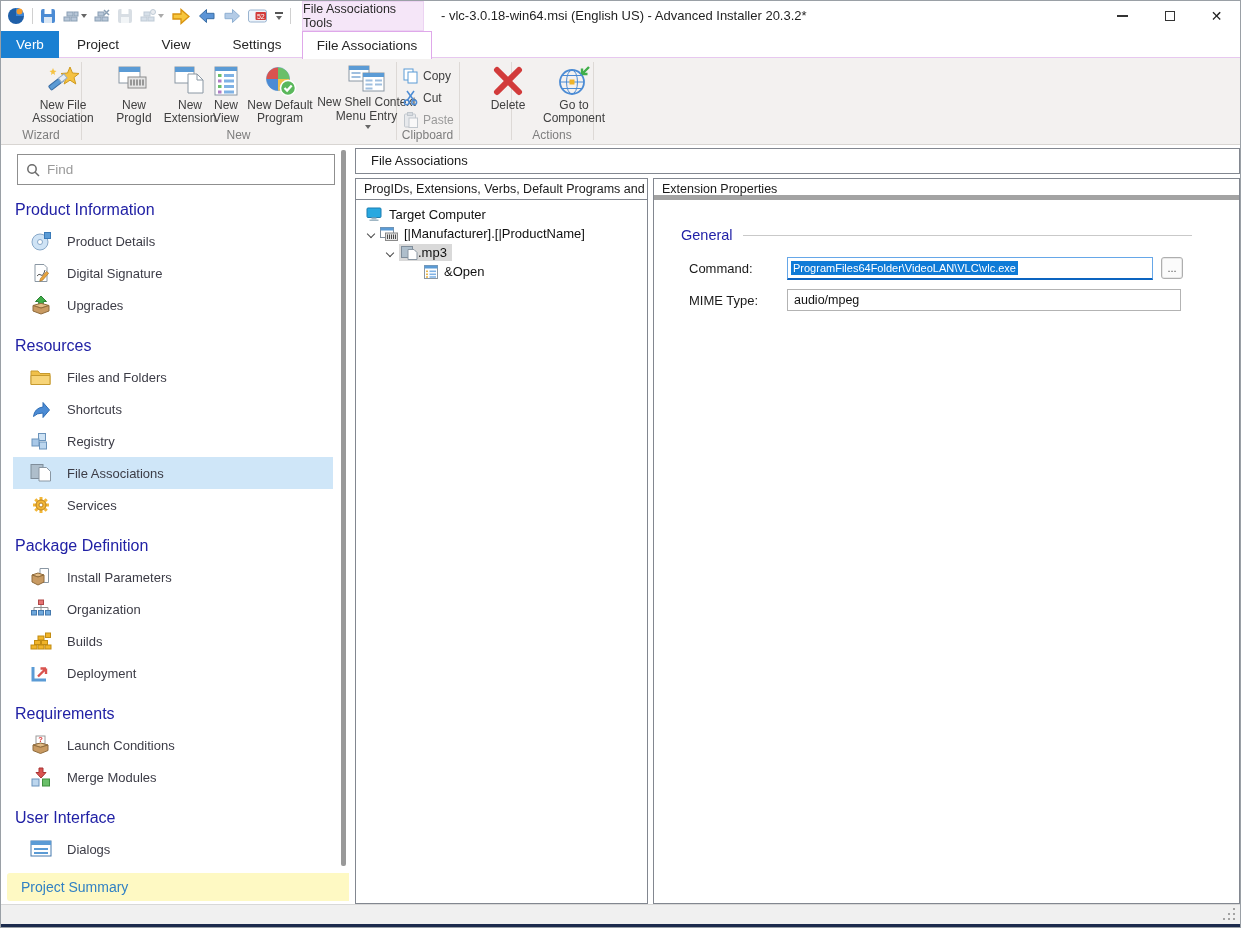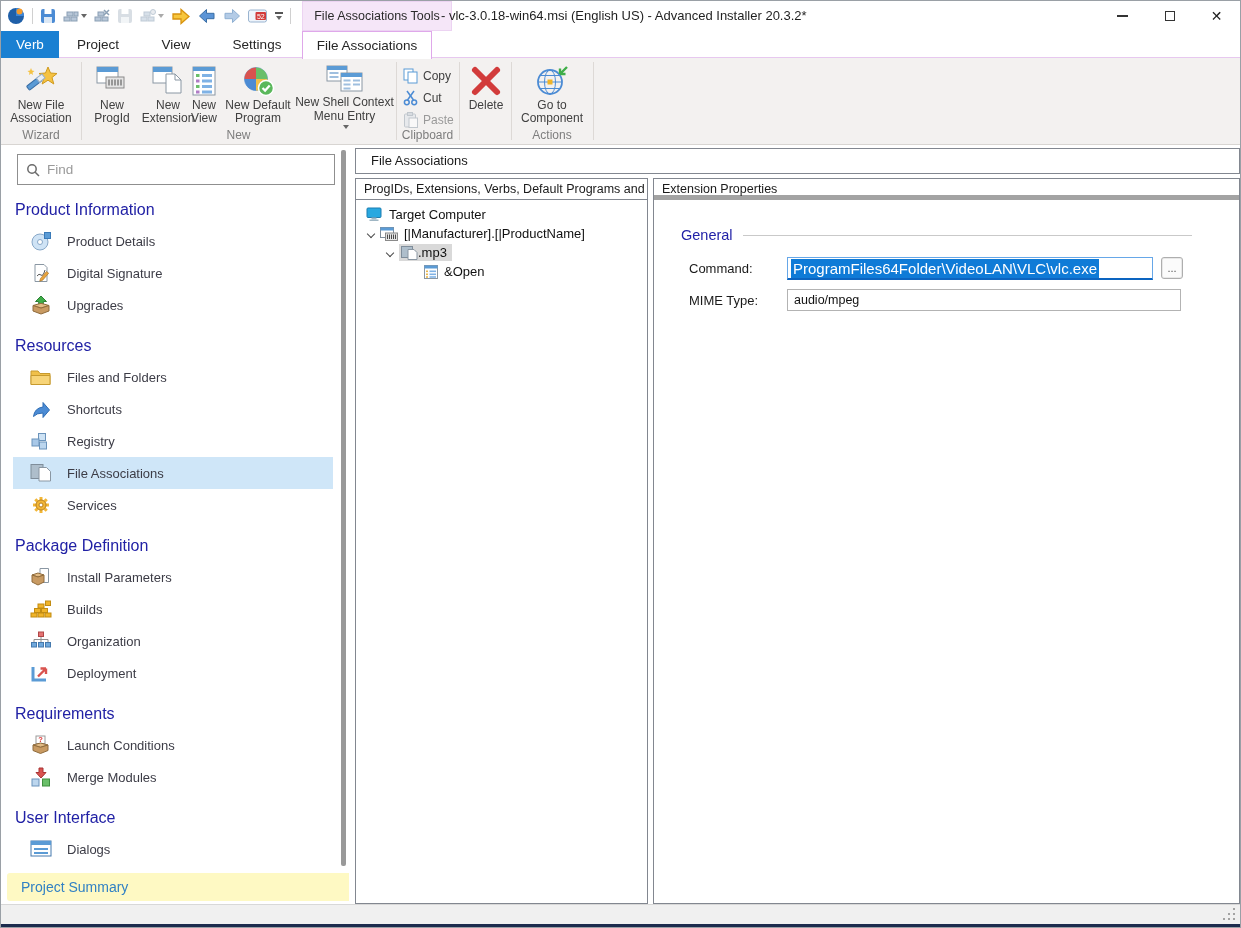--- a/index.html
+++ b/index.html
@@ -6,21 +6,21 @@
   html,body { background:#e8e8e8; }
   body { font-family:"Liberation Sans", sans-serif; }
   .app { position:relative; width:1241px; height:928px; background:#ffffff; overflow:hidden; border:1px solid #9aa0a6; }
 
   
   .titlebar { position:absolute; left:0; top:0; width:100%; height:30px; background:#ffffff; }
   .qat { position:absolute; left:6px; top:0; height:30px; display:flex; align-items:center; gap:7px; }
   .qat .vsep { width:1px; height:16px; background:#d0d0d0; }
   .qat-btn { display:flex; align-items:center; justify-content:center; height:24px; cursor:default; }
   .mini-caret { width:0; height:0; border-left:3.5px solid transparent; border-right:3.5px solid transparent; border-top:4px solid #666; display:inline-block; margin-left:2px; }
-  .ctx-group { position:absolute; left:301px; top:0; width:150px; height:30px; background:#f5e6f8; border:1px solid #ecd3f2; display:flex; align-items:center; justify-content:center; font-size:12.5px; color:#2b2b2b; }
+  .ctx-group { position:absolute; left:301px; top:0; width:122px; height:30px; background:#f5e6f8; border:1px solid #ecd3f2; display:flex; align-items:center; justify-content:center; font-size:12.5px; color:#2b2b2b; }
   .win-title { position:absolute; left:440px; top:0; height:30px; line-height:30px; font-size:13px; color:#1f1f1f; white-space:nowrap; }
   .wctl { position:absolute; top:0; width:47px; height:30px; display:flex; align-items:center; justify-content:center; color:#222; cursor:default; }
   .wctl.min { right:94px; } .wctl.max { right:47px; } .wctl.close { right:0; font-size:14px; }
   .min-bar { width:11px; height:1.4px; background:#333; }
   .max-box { width:10px; height:10px; border:1.4px solid #333; }
 
   
   .tabrow { position:absolute; left:0; top:30px; width:100%; height:27px; background:#ffffff; border-bottom:1px solid #e7c8ef; }
   .tab { position:absolute; top:0; height:27px; line-height:27px; text-align:center; font-size:13.5px; color:#262626; cursor:default; }
   .tab-file { left:0; width:58px; background:#1a80d2; color:#ffffff; }
@@ -29,21 +29,21 @@
   .tab-settings { left:214px; width:84px; }
   .tab-ctx { left:301px; width:130px; height:28px; background:#ffffff; border:1px solid #dfa8ea; border-bottom:none; z-index:2; }
   .ribbon-collapse { position:absolute; right:32px; top:36px; width:16px; height:16px; display:flex; align-items:center; justify-content:center; }
   .chev-up { width:7px; height:7px; border-right:1.6px solid #777; border-bottom:1.6px solid #777; transform:rotate(225deg); margin-top:4px; }
   .help-btn { position:absolute; right:6px; top:35px; width:18px; height:18px; border-radius:50%; background:#1a6fc4; color:#fff; font-size:12px; font-weight:bold; display:flex; align-items:center; justify-content:center; }
 
   
   .ribbon { position:absolute; left:0; top:57px; width:100%; height:87px; background:#f3f1f0; border-bottom:1px solid #d8d5d2; }
   .rsep { position:absolute; top:4px; bottom:4px; width:1px; background:#ddd9d6; }
   .rgl { position:absolute; bottom:2px; font-size:12px; color:#7d7d7d; text-align:center; }
-  .rbtn { position:absolute; top:5px; height:66px; display:flex; flex-direction:column; align-items:center; font-size:12px; color:#404040; text-align:center; line-height:1.12; cursor:default; }
+  .rbtn { position:absolute; top:5px; height:66px; display:flex; flex-direction:column; align-items:center; font-size:12px; color:#404040; text-align:center; line-height:1.12; cursor:default;margin-left:22px; }
   .rbtn .ric { height:36px; display:flex; align-items:center; justify-content:center; }
   .smallbtn { position:absolute; left:402px; width:54px; height:20px; display:flex; align-items:center; gap:5px; font-size:12px; color:#404040; cursor:default;text-align:center; }
   .smallbtn.disabled { color:#9a9a9a; }
 
   
   .content { position:absolute; left:2px; top:144px; width:100%; height:759px; background:#ffffff; }
 
   
   .sidebar { position:absolute; left:0; top:0; width:346px; height:759px; background:#fff; overflow:hidden; }
   .findbox { margin:9px 14px 0 14px; height:31px; border:1px solid #8f8f8f; display:flex; align-items:center; padding:0 8px; gap:7px; background:#fff; }
@@ -63,21 +63,21 @@
   .trow { display:flex; align-items:center; height:19px; font-size:13px; color:#111; gap:6px; white-space:nowrap; }
   .tchev { width:6px; height:6px; border-right:1.4px solid #4a4a4a; border-bottom:1.4px solid #4a4a4a; transform:rotate(45deg); display:inline-block; flex:none; }
   .tsel { display:flex; align-items:center; gap:0; background:#d9d9d9; padding:1px 5px 1px 2px; }
 
   .prop-panel { position:absolute; left:650px; top:33px; width:587px; height:726px; border:1px solid #828790; background:#fff; }
   .prop-head { height:21px; border-bottom:5px solid #a3a3a3; font-size:12.5px; color:#1a1a1a; line-height:20px; padding-left:8px; }
   .section-head { position:absolute; left:27px; top:48px; right:47px; display:flex; align-items:center; gap:10px; }
   .section-head .st { font-size:14.5px; color:#2222a8; flex:none; }
   .section-head .line { flex:1; height:1px; background:#c9c9c9; }
   .fld-label { position:absolute; left:35px; font-size:13px; color:#1a1a1a; }
-  .cmd-input { position:absolute; left:133px; top:78px; width:366px; height:23px; border:1px solid #66a7e8; border-bottom:2px solid #0c64c0; background:#fff; display:flex; align-items:center; padding:0 3px; font-size:15px; overflow:hidden; white-space:nowrap; }
+  .cmd-input { position:absolute; left:133px; top:78px; width:366px; height:23px; border:1px solid #66a7e8; border-bottom:2px solid #0c64c0; background:#fff; display:flex; align-items:center; padding:0 3px; font-size:11px; overflow:hidden; white-space:nowrap; }
   .cmd-input .sel { background:#0f7bd7; color:#fff; padding:1px 2px; }
   .browse-btn { position:absolute; left:507px; top:78px; width:22px; height:22px; border:1px solid #aeaeae; border-radius:3px; background:#fbfbfb; font-size:11px; color:#555; display:flex; align-items:center; justify-content:center; box-shadow:0 0 0 1px #e8e8e8 inset; }
   .mime-input { position:absolute; left:133px; top:110px; width:394px; height:22px; border:1px solid #b3b3b3; background:#fff; display:flex; align-items:center; padding:0 6px; font-size:12.5px; color:#111; }
 
   
   .statusbar { position:absolute; left:0; top:903px; width:100%; height:20px; background:#f0f0f0; border-top:1px solid #d8d8d8; }
   .grip { position:absolute; right:5px; bottom:4px; width:11px; height:11px; }
   .grip i { position:absolute; width:2px; height:2px; background:#a3a3a3; }
   .g1{right:0;bottom:0} .g2{right:0;bottom:5px} .g3{right:5px;bottom:0} .g4{right:0;bottom:10px} .g5{right:10px;bottom:0} .g6{right:5px;bottom:5px}
   .bottom-edge { position:absolute; left:0; top:923px; width:100%; height:5px; background:#1c2b4d; }
@@ -476,44 +476,44 @@
               <path d="M10 1.5 h8.5 v14 h-8.5z" fill="#fff" stroke="#8a97a3"></path>
               <path d="M2 8 l6 -2 6 2 -6 2z" fill="#e2bb85" stroke="#8f6b3c"></path>
               <path d="M2 8 v7 l6 3 6 -3 v-7 l-6 2z" fill="#c89a62" stroke="#8f6b3c"></path>
             </svg>
         </span>
         <span>Install Parameters</span>
       </div>
       <div class="nav-item">
         <span class="nic">
           <svg width="22" height="20">
+              <path d="M11 5.5 v3 M4 8.5 h14 M4 8.5 v3 M11 8.5 v3 M18 8.5 v3" stroke="#909090" fill="none"></path>
+              <rect x="8.5" y="1" width="5" height="4.5" fill="#e57373" stroke="#b04848"></rect>
+              <rect x="1.5" y="11.5" width="5" height="4.5" fill="#6fa8dc" stroke="#4579ad"></rect>
+              <rect x="8.5" y="11.5" width="5" height="4.5" fill="#6fa8dc" stroke="#4579ad"></rect>
+              <rect x="15.5" y="11.5" width="5" height="4.5" fill="#6fa8dc" stroke="#4579ad"></rect>
+            </svg>
+        </span>
+        <span>Organization</span>
+      </div>
+      <div class="nav-item">
+        <span class="nic">
+          <svg width="22" height="20">
               <g fill="#f0b429" stroke="#c28c12">
                 <rect x="1" y="14" width="6" height="4"></rect>
                 <rect x="8" y="14" width="6" height="4"></rect>
                 <rect x="15" y="14" width="6" height="4"></rect>
                 <rect x="4.5" y="9.5" width="6" height="4"></rect>
                 <rect x="11.5" y="9.5" width="6" height="4"></rect>
                 <rect x="8" y="5" width="6" height="4"></rect>
                 <rect x="15.5" y="2" width="5" height="4.5"></rect>
               </g>
             </svg>
         </span>
         <span>Builds</span>
-      </div>
-      <div class="nav-item">
-        <span class="nic">
-          <svg width="22" height="20">
-              <path d="M11 5.5 v3 M4 8.5 h14 M4 8.5 v3 M11 8.5 v3 M18 8.5 v3" stroke="#909090" fill="none"></path>
-              <rect x="8.5" y="1" width="5" height="4.5" fill="#e57373" stroke="#b04848"></rect>
-              <rect x="1.5" y="11.5" width="5" height="4.5" fill="#6fa8dc" stroke="#4579ad"></rect>
-              <rect x="8.5" y="11.5" width="5" height="4.5" fill="#6fa8dc" stroke="#4579ad"></rect>
-              <rect x="15.5" y="11.5" width="5" height="4.5" fill="#6fa8dc" stroke="#4579ad"></rect>
-            </svg>
-        </span>
-        <span>Organization</span>
       </div>
       <div class="nav-item">
         <span class="nic">
           <svg width="22" height="20">
               <path d="M3 4 v13 h13" fill="none" stroke="#5b9bd5" stroke-width="3"></path>
               <path d="M8 13.5 L16 5.5 M16 5.5 h-5.5 M16 5.5 v5.5" stroke="#d9534f" stroke-width="2.4" fill="none"></path>
             </svg>
         </span>
         <span>Deployment</span>
       </div>

